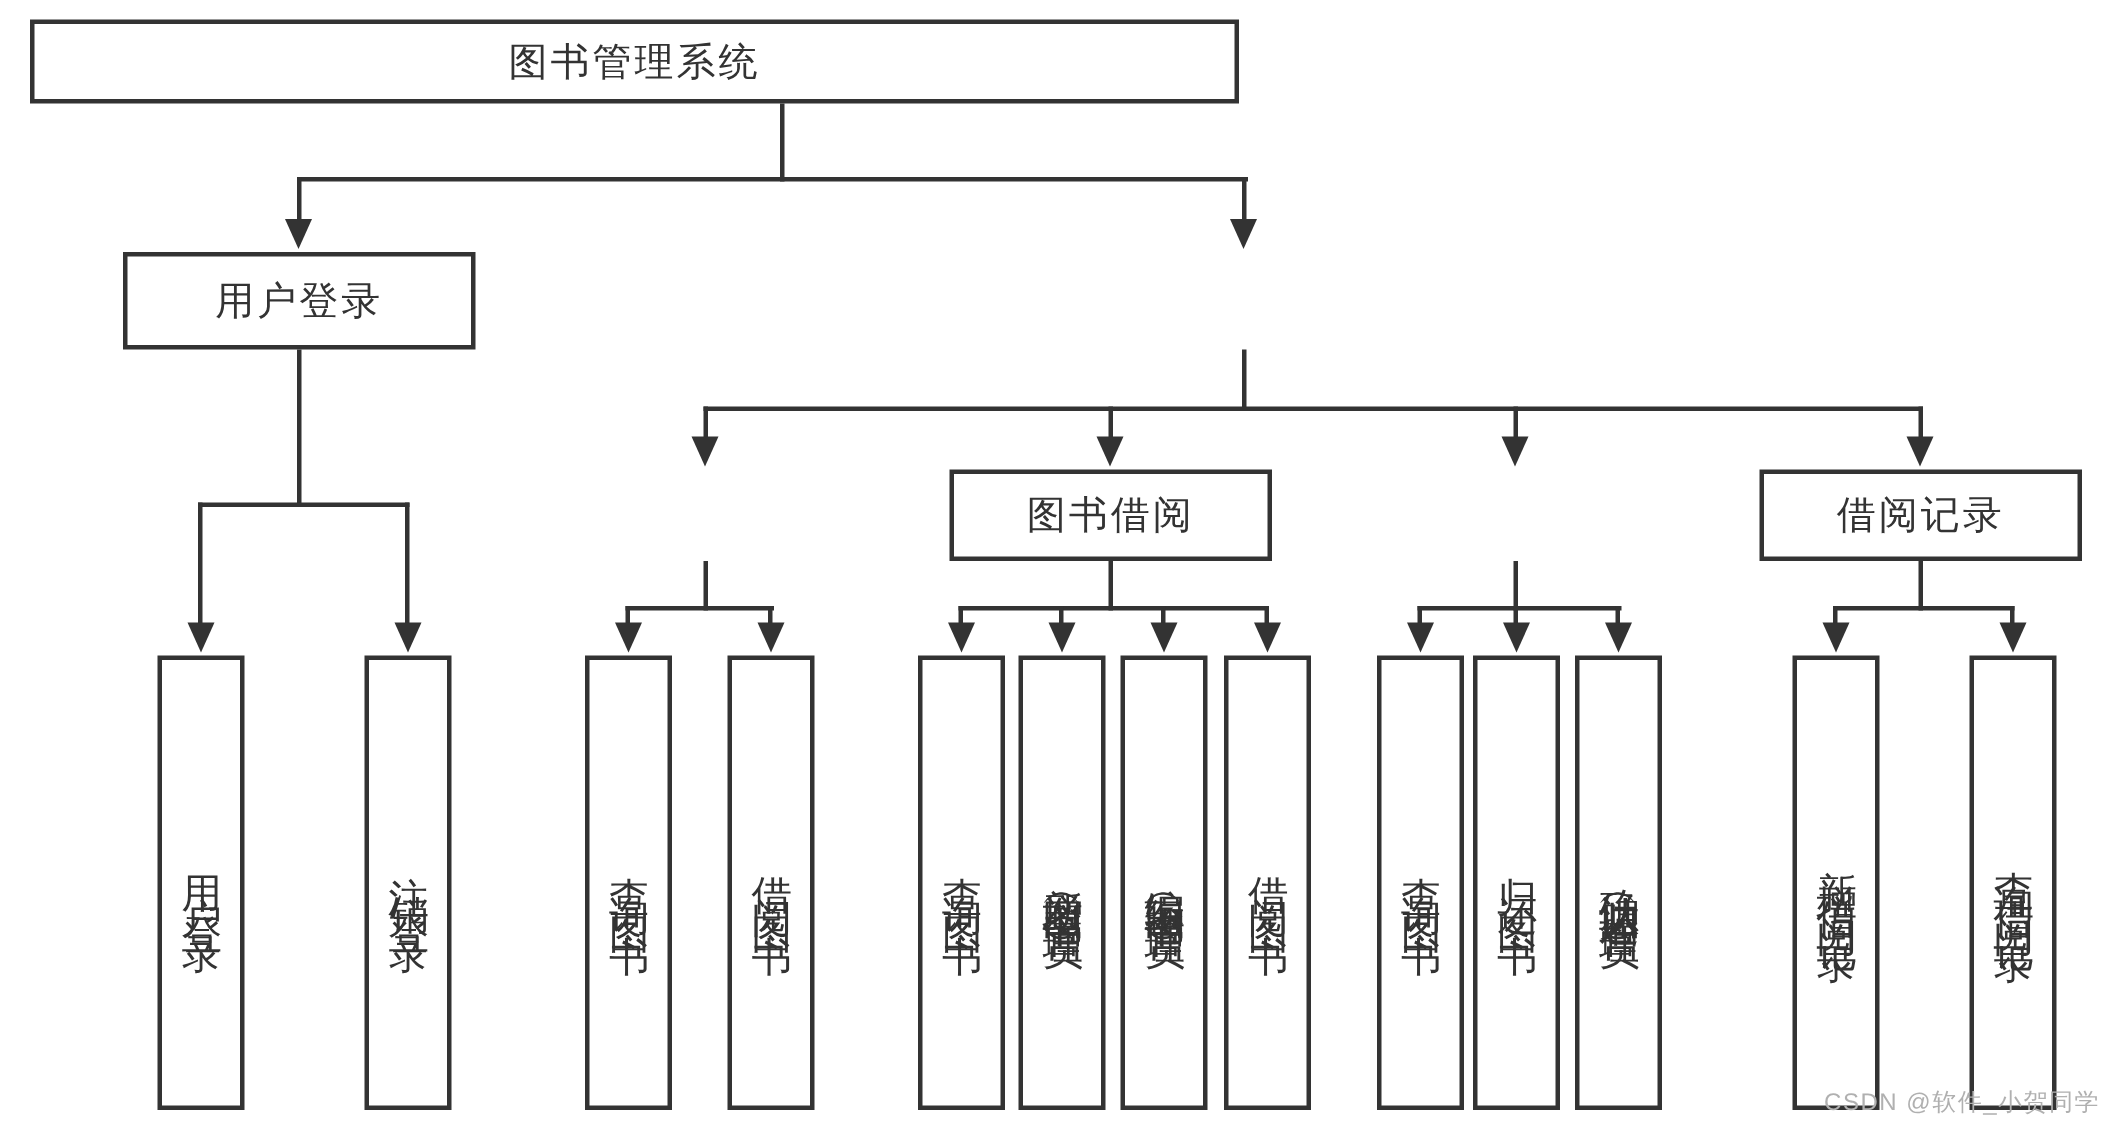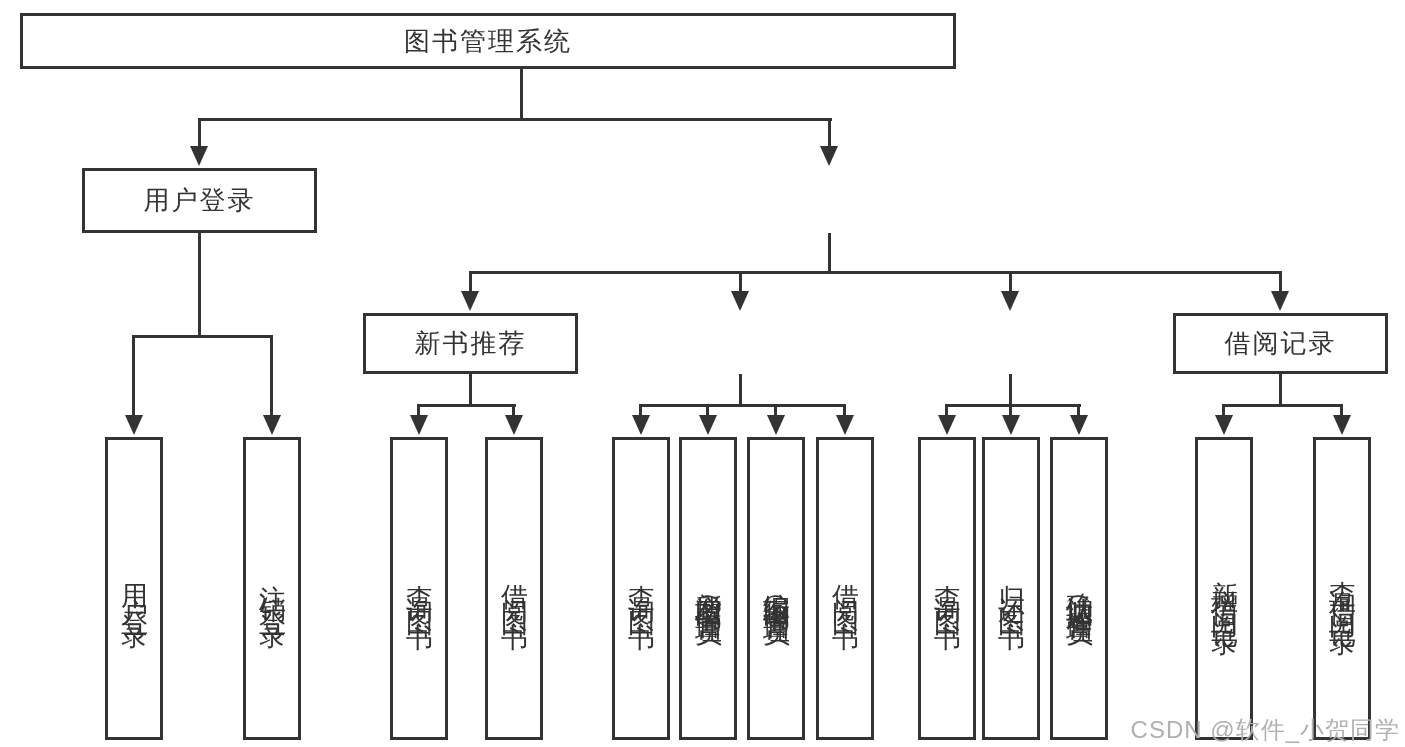--- a/index.html
+++ b/index.html
@@ -39,33 +39,33 @@
   .arw {
     position: absolute;
     width: 0; height: 0;
     border-left: 9px solid transparent;
     border-right: 9px solid transparent;
     border-top: 20px solid #333333;
   }
   #watermark {
     position: absolute;
     right: 5px; bottom: 1px;
-    font-size: 24px;
+    font-size: 16px;
     color: #b0b0b0;
     letter-spacing: 1px;
     z-index: 5;
     white-space: nowrap;
   }
 </style>
 </head>
 <body>
 
 <div id="stage">
 
-  <div class="bx hb" style="left:20px; top:13px; width:936px; height:56px;align-items:center;">
+  <div class="bx hb" style="left:20px; top:13px; width:806px; height:56px;align-items:center;">
     <span>图书管理系统</span>
   </div>
 
   <div class="ln" style="left:520px; top:69px; width:3px; height:52px;"></div>
   <div class="ln" style="left:198px; top:118px; width:634px; height:3px;"></div>
   <div class="ln" style="left:198px; top:118px; width:3px; height:30px;"></div>
   <div class="arw" style="left:190px; top:146px;"></div>
   <div class="ln" style="left:828px; top:118px; width:3px; height:30px;"></div>
   <div class="arw" style="left:820px; top:146px;"></div>
 
@@ -84,22 +84,22 @@
   <div class="ln" style="left:469px; top:271px; width:813px; height:3px;"></div>
   <div class="ln" style="left:469px; top:271px; width:3px; height:22px;"></div>
   <div class="arw" style="left:461px; top:291px;"></div>
   <div class="ln" style="left:739px; top:271px; width:3px; height:22px;"></div>
   <div class="arw" style="left:731px; top:291px;"></div>
   <div class="ln" style="left:1009px; top:271px; width:3px; height:22px;"></div>
   <div class="arw" style="left:1001px; top:291px;"></div>
   <div class="ln" style="left:1279px; top:271px; width:3px; height:22px;"></div>
   <div class="arw" style="left:1271px; top:291px;"></div>
 
-  <div class="bx hb" style="left:363px; top:313px; width:215px; height:61px;">
-    <span>新书推荐</span>
+  <div class="bx hb" style="left:633px; top:313px; width:215px; height:61px;">
+    <span>图书借阅</span>
   </div>
   <div class="bx hb" style="left:1173px; top:313px; width:215px; height:61px;">
     <span>借阅记录</span>
   </div>
 
   <div class="ln" style="left:469px; top:374px; width:3px; height:33px;"></div>
   <div class="ln" style="left:417px; top:404px; width:99px; height:3px;"></div>
   <div class="ln" style="left:417px; top:404px; width:3px; height:13px;"></div>
   <div class="arw" style="left:410px; top:415px;"></div>
   <div class="ln" style="left:512px; top:404px; width:3px; height:13px;"></div>

